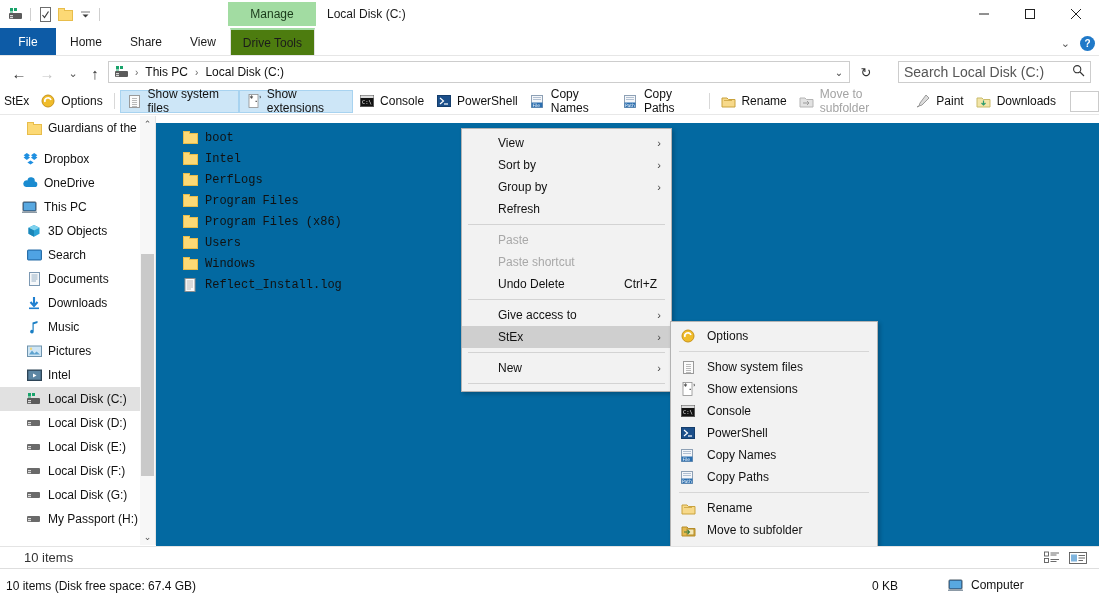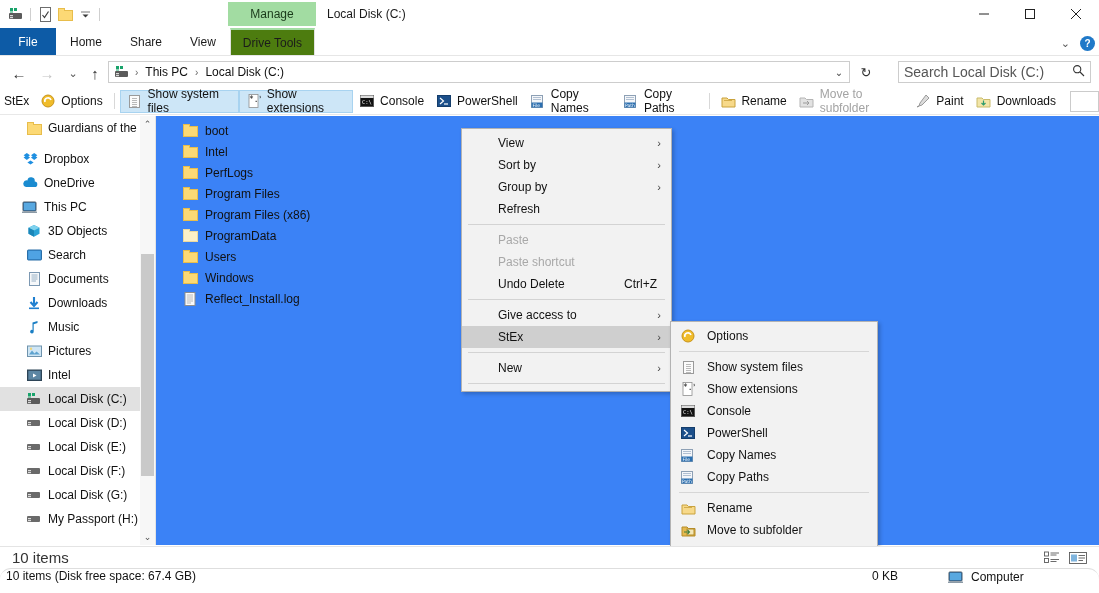--- a/index.html
+++ b/index.html
@@ -80,29 +80,29 @@
   .sb-item { display: flex; align-items: center; height: 24px; padding-left: 22px; gap: 6px; font-size: 12px; color: #111; white-space: nowrap; }
   .sb-item.indent1 { padding-left: 26px; }
   .sb-item.indent2 { padding-left: 26px; }
   .sb-item.selected { background: #e1e1e1; }
   .sb-scroll { position: absolute; left: 140px; top: 116px; width: 15px; height: 429px; background: #f7f7f7; }
   .sb-arrow { width: 15px; height: 16px; display: flex; align-items: center; justify-content: center; color: #505050; font-size: 9px; background: #f7f7f7; }
   .sb-thumb { position: absolute; left: 1px; top: 138px; width: 13px; height: 222px; background: #c9c9c9; }
   .sb-divider { position: absolute; left: 155px; top: 116px; width: 1px; height: 429px; background: #e4e4e4; }
 
   
-  .content { position: absolute; left: 156px; top: 116px; width: 943px; height: 429px; background: #3b82f6; }
+  .content { position: absolute; left: 156px; top: 123px; width: 943px; height: 429px; background: #0369a1; font-family: Liberation Mono, monospace; }
   .file-row { display: flex; align-items: center; height: 21px; padding-left: 26px; gap: 7px; font-size: 12px; color: #111; }
 
   
   .statusbar1 { position: absolute; left: 0; top: 546px; width: 1099px; height: 22px; background: #fff; border-top: 1px solid #e4e4e4; display: flex; align-items: center; }
-  .sb1-text { font-size: 15px; color: #333; padding-left: 12px; }
+  .sb1-text { font-size: 13px; color: #333; padding-left: 24px; }
   .viewicons { margin-left: auto; display: flex; align-items: center; gap: 8px; padding-right: 12px; }
   .vi { width: 18px; height: 16px; display: flex; align-items: center; justify-content: center; }
-  .statusbar2 { position: absolute; left: 0; top: 568px; width: 1099px; height: 25px; background: #fff; border-top: 1px solid #dedede; display: flex; align-items: flex-start; border-radius: 11px; }
+  .statusbar2 { position: absolute; left: 0; top: 568px; width: 1099px; height: 25px; background: #fff; border-top: 1px solid #dedede; display: flex; align-items: flex-end; }
   .sb2-text { font-size: 12px; color: #111; padding-left: 6px; }
   .sb2-size { position: absolute; left: 872px; font-size: 12px; color: #111; }
   .sb2-comp { position: absolute; left: 948px; display: flex; align-items: center; gap: 7px; font-size: 12px; color: #111; }
 
   
   .ctxmenu {
     position: absolute; left: 461px; top: 128px; width: 211px;
     background: #f2f2f2; border: 1px solid #b3b3b3; box-shadow: 2px 2px 4px rgba(0,0,0,0.22);
     padding: 3px 0;
   }
@@ -605,29 +605,20 @@
       <span class="ico">
           <span class="folder-ico">
             <span class="b"></span>
             <span class="t"></span>
           </span>
         </span>
       <span>Program Files (x86)</span>
     </div>
     <div class="file-row">
       <span class="ico">
-          <span class="folder-ico pale">
-            <span class="b"></span>
-            <span class="t"></span>
-          </span>
-        </span>
-      <span>ProgramData</span>
-    </div>
-    <div class="file-row">
-      <span class="ico">
           <span class="folder-ico">
             <span class="b"></span>
             <span class="t"></span>
           </span>
         </span>
       <span>Users</span>
     </div>
     <div class="file-row">
       <span class="ico">
           <span class="folder-ico">

